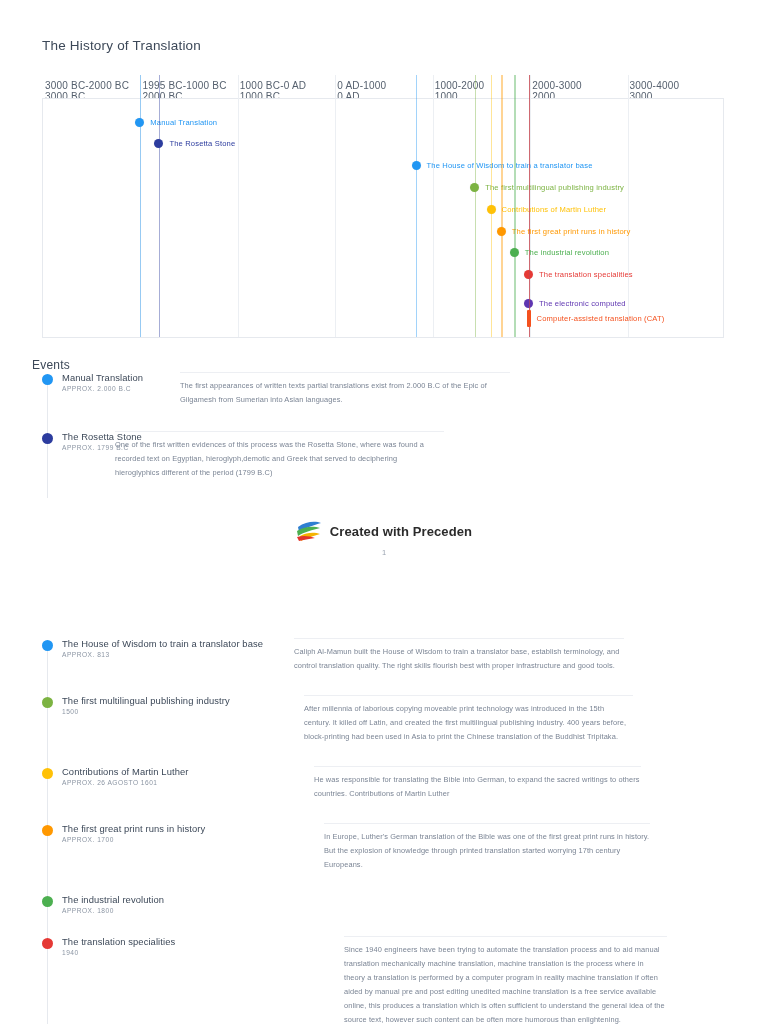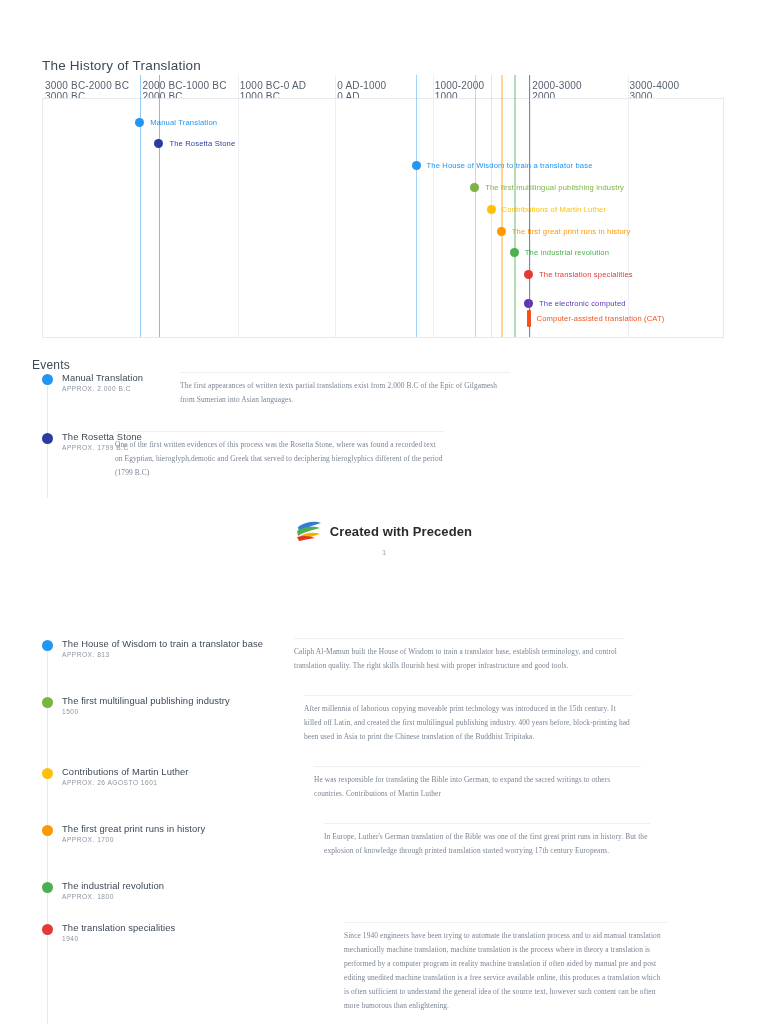--- a/index.html
+++ b/index.html
@@ -7,21 +7,21 @@
     margin: 0; padding: 0;
     width: 768px; height: 1024px;
     background: #ffffff;
     font-family: "Liberation Sans", sans-serif;
     -webkit-font-smoothing: antialiased;
   }
   .page { position: relative; width: 768px; height: 1024px; overflow: hidden; }
 
   
   .doc-title {
-    position: absolute; left: 42px; top: 58px;
+    position: absolute; left: 42px; top: 38px;
     font-size: 13.5px; color: #3c4858; letter-spacing: .2px;
   }
 
   
   .chart { position: absolute; left: 42px; top: 74px; width: 682px; height: 264px; }
 
   .axis { position: relative; height: 24px; width: 100%; }
   .axis-col {
     position: absolute; top: 7px;
     font-size: 10px; color: #55606e; line-height: 10.5px;
@@ -72,21 +72,21 @@
   .item-head { width: 0; flex: 0 0 auto; padding-left: 20px; }
   .item-title {
     font-size: 9.4px; color: #3c4858; white-space: nowrap; letter-spacing: .1px;
   }
   .item-date {
     margin-top: 2px; font-size: 6.6px; color: #8b95a3;
     letter-spacing: .5px; text-transform: uppercase; white-space: nowrap;
   }
   .item-desc {
     font-size: 7.4px; color: #7a8494; line-height: 14px; letter-spacing: .1px;
-    border-top: 1px solid #edeff3; padding-top: 6px; font-family: Liberation Serif, serif;
+    border-top: 1px solid #edeff3; padding-top: 6px;
   }
 
   
   .brand {
     position: absolute; left: 0; right: 0; top: 520px;
     display: flex; align-items: center; justify-content: center; gap: 8px;
   }
   .brand-text { font-size: 13px; font-weight: bold; color: #2b2b2b; letter-spacing: .1px; }
   .page-num {
     position: absolute; left: 0; right: 0; top: 548px;
@@ -100,21 +100,21 @@
 
   <div class="doc-title">The History of Translation</div>
 
   <div class="chart">
     <div class="axis" id="axis">
         <div class="axis-col" style="left: 3px;">
           <span class="r1">3000 BC-2000 BC</span>
           <span class="r2">3000 BC</span>
         </div>
         <div class="axis-col" style="left: 100.429px;">
-          <span class="r1">2000 BC-1000 BC</span>
+          <span class="r1">1995 BC-1000 BC</span>
           <span class="r2">2000 BC</span>
         </div>
         <div class="axis-col" style="left: 197.857px;">
           <span class="r1">1000 BC-0 AD</span>
           <span class="r2">1000 BC</span>
         </div>
         <div class="axis-col" style="left: 295.286px;">
           <span class="r1">0 AD-1000</span>
           <span class="r2">0 AD</span>
         </div>

